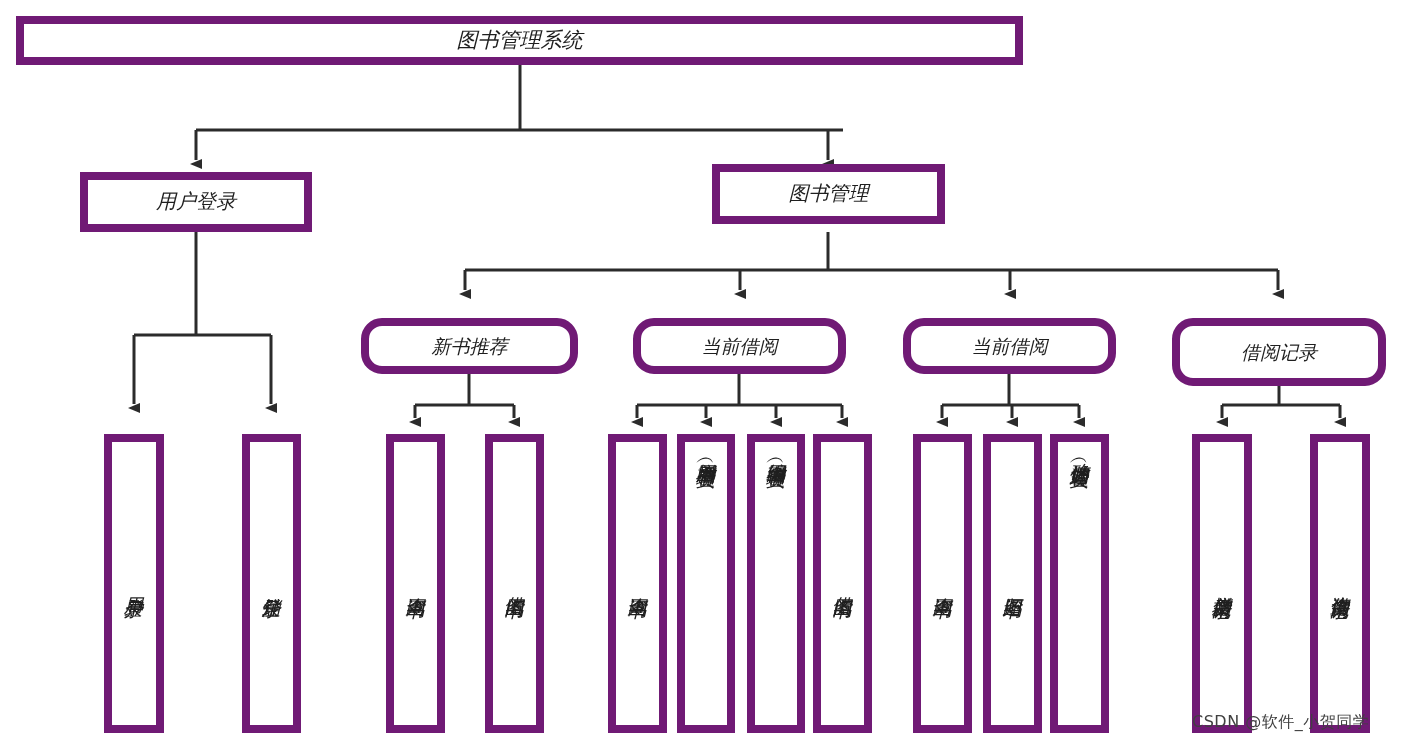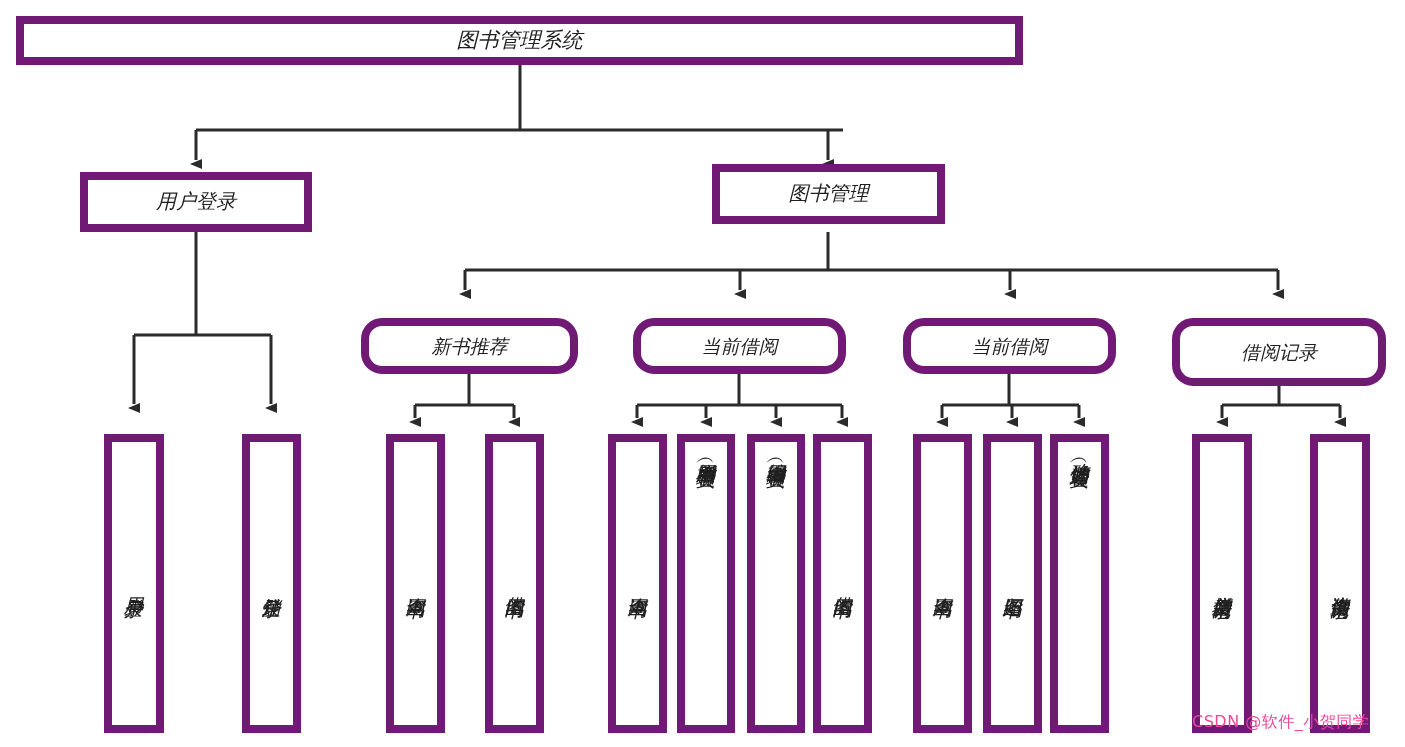--- a/index.html
+++ b/index.html
@@ -59,21 +59,21 @@
     letter-spacing: 1px;
   }
   .node.leaf.top-aligned {
     justify-content: flex-start;
   }
   .watermark {
     position: absolute;
     left: 1192px;
     top: 712px;
     font-size: 16px;
-    color: #ec4899;
+    color: #404040;
     letter-spacing: 0.5px;
     white-space: nowrap;
     z-index: 3;
     text-align: center;
   }
 </style>
 </head>
 <body>
 
 <div id="canvas">

